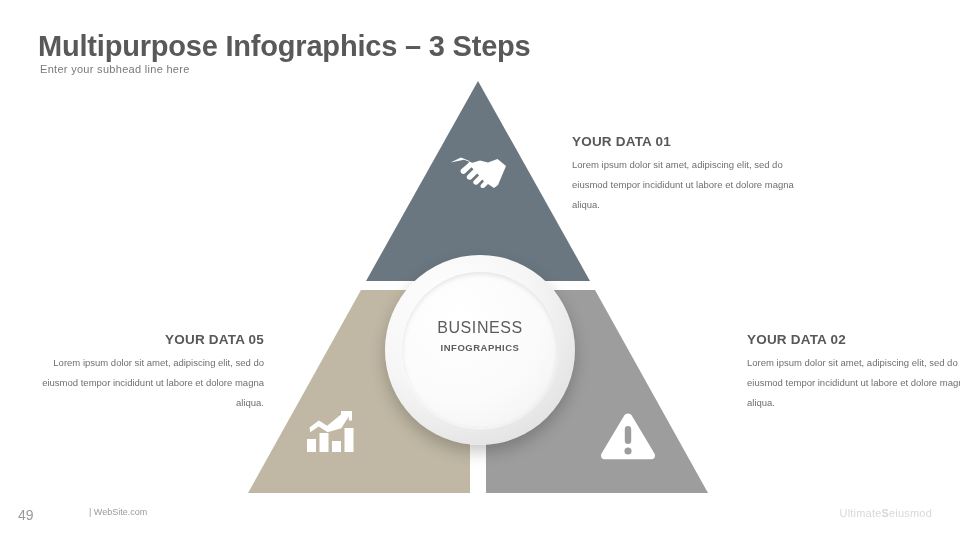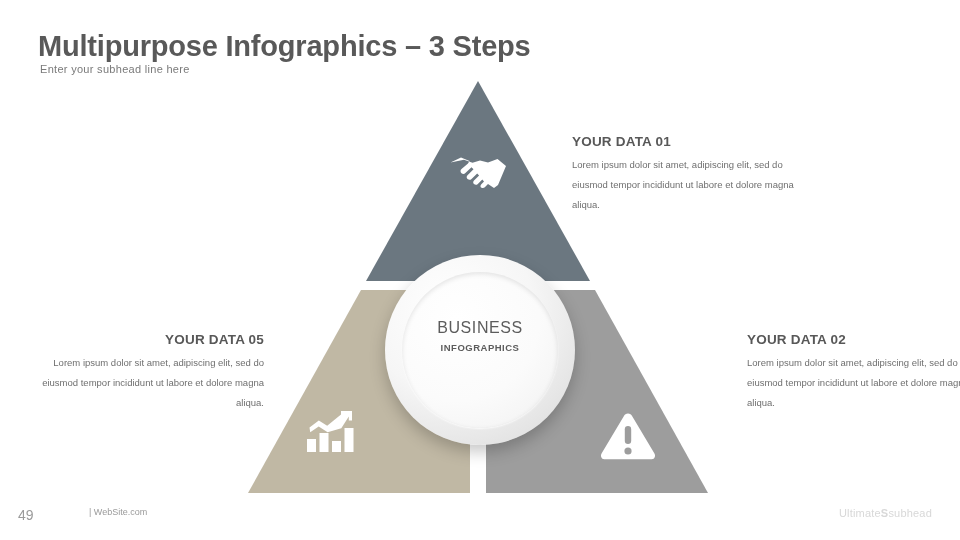--- a/index.html
+++ b/index.html
@@ -215,16 +215,16 @@
   </div>
 
   <div class="callout callout-03">
     <div class="c-title">YOUR DATA 05</div>
     <div class="c-body">Lorem ipsum dolor sit amet, adipiscing elit, sed do eiusmod tempor incididunt ut labore et dolore magna aliqua.</div>
   </div>
 
   <div class="footer-page">49</div>
   <div class="footer-site">| WebSite.com</div>
   <div class="brand">
-    <span>Ultimate</span><b>S</b><span>subhead</span>
+    <span>Ultimate</span><b>S</b><span>eiusmod</span>
   </div>
 
 </div>
 
 </body></html>

